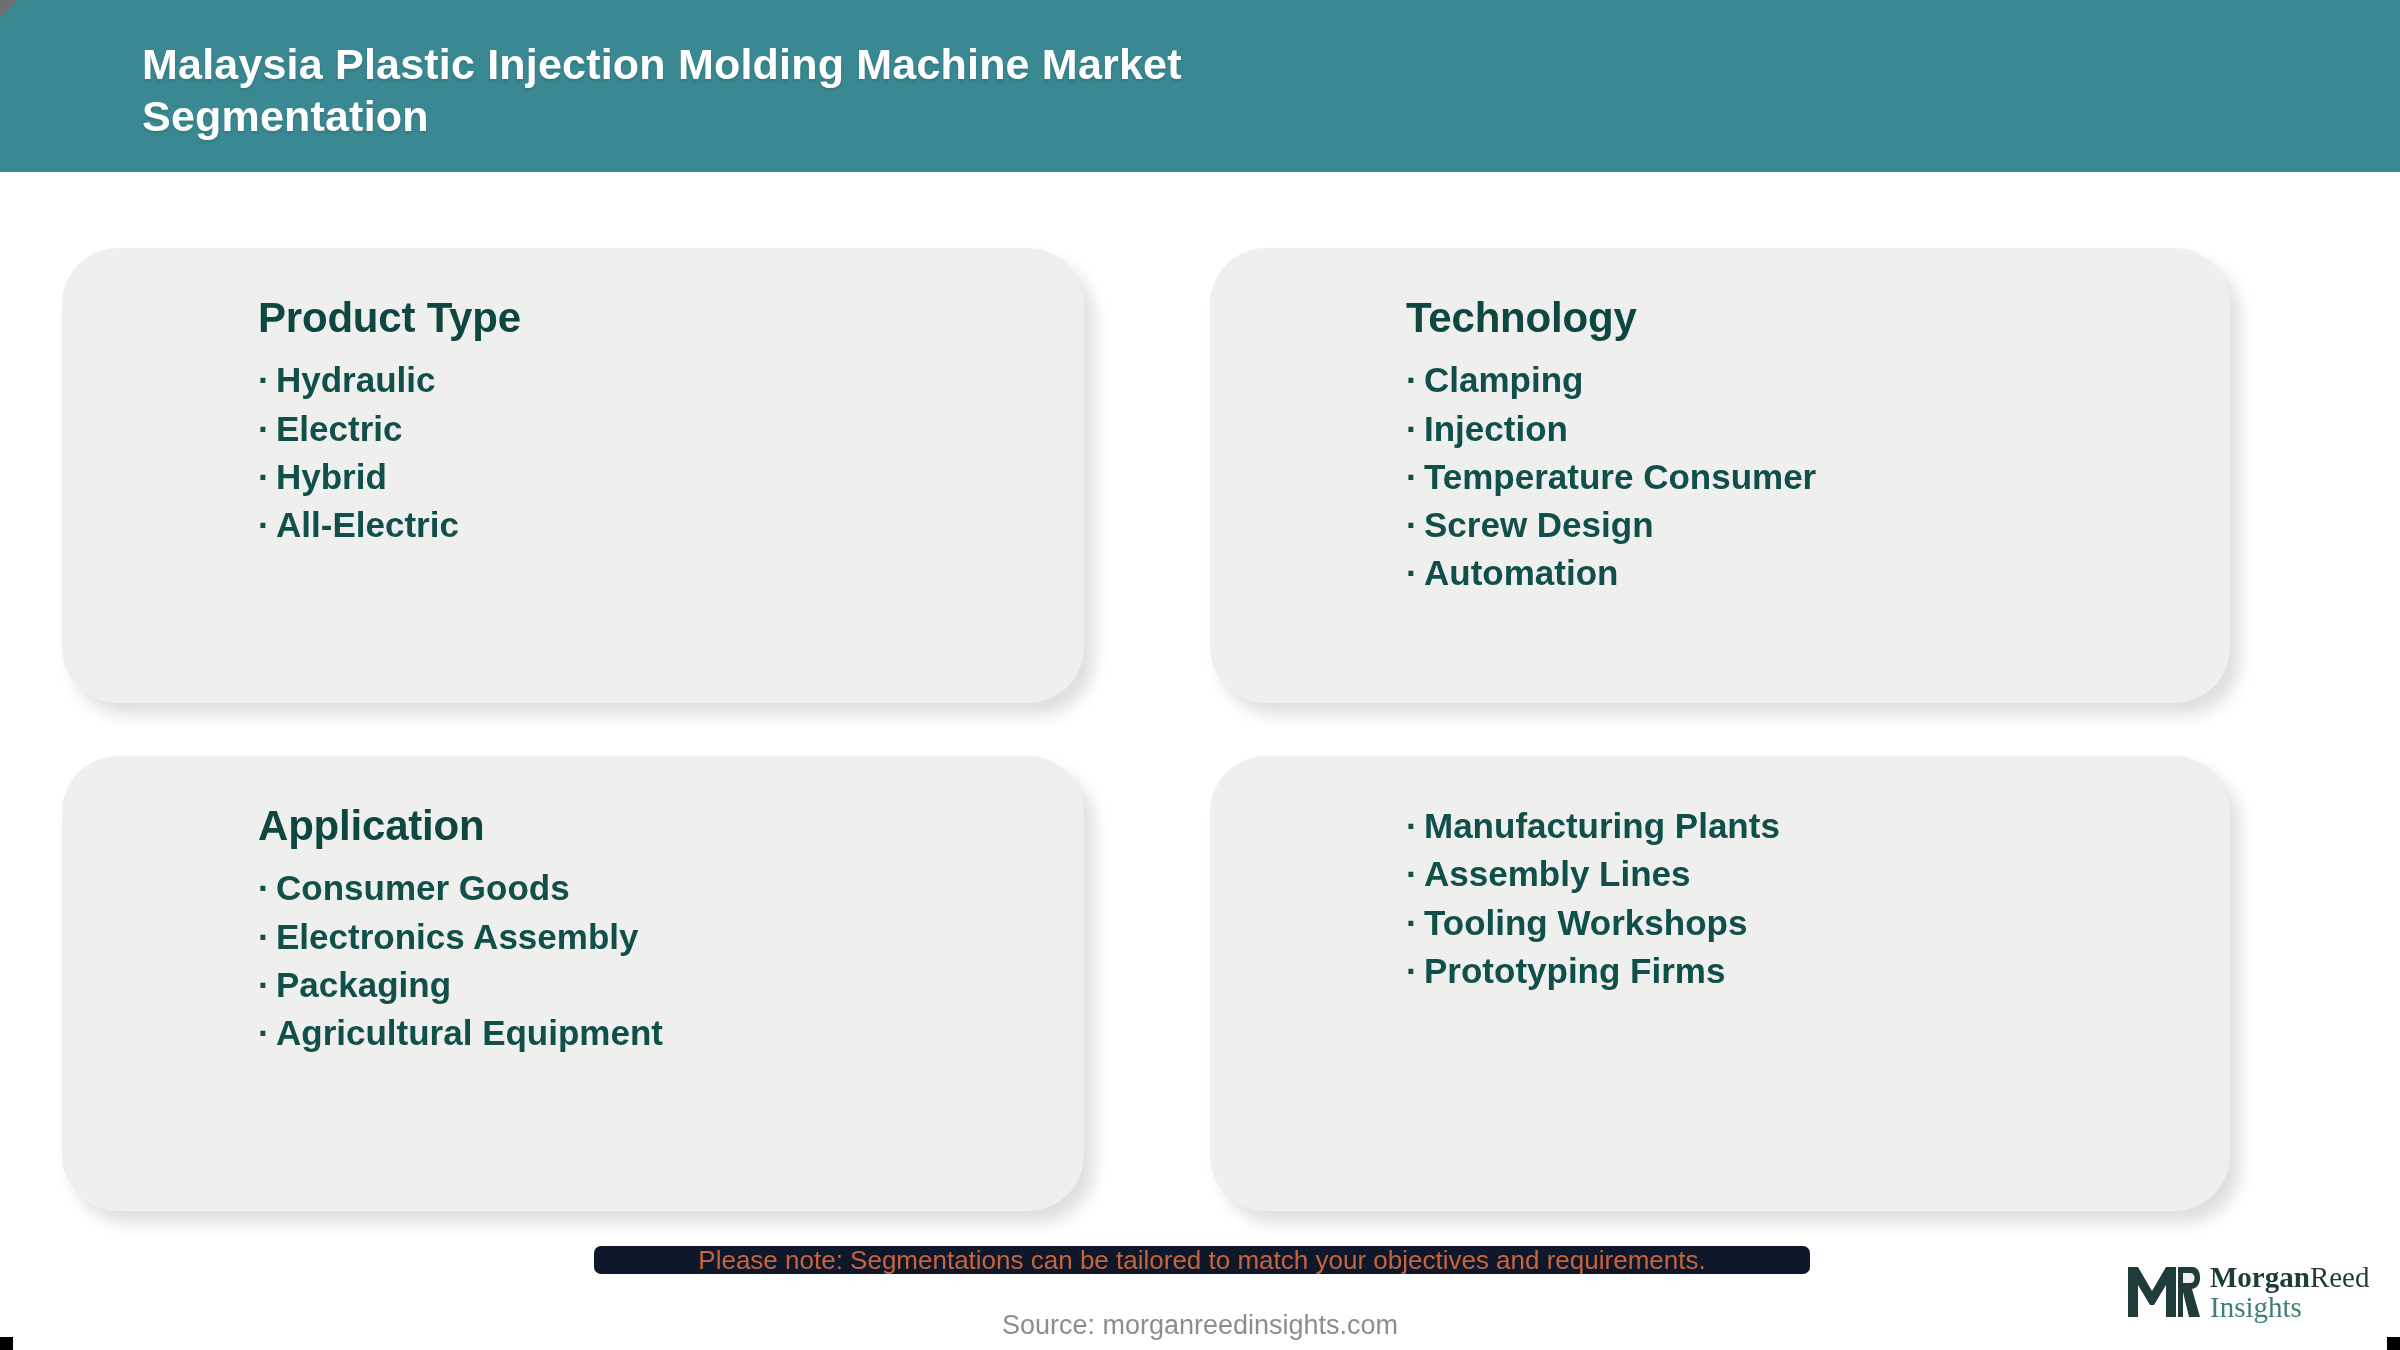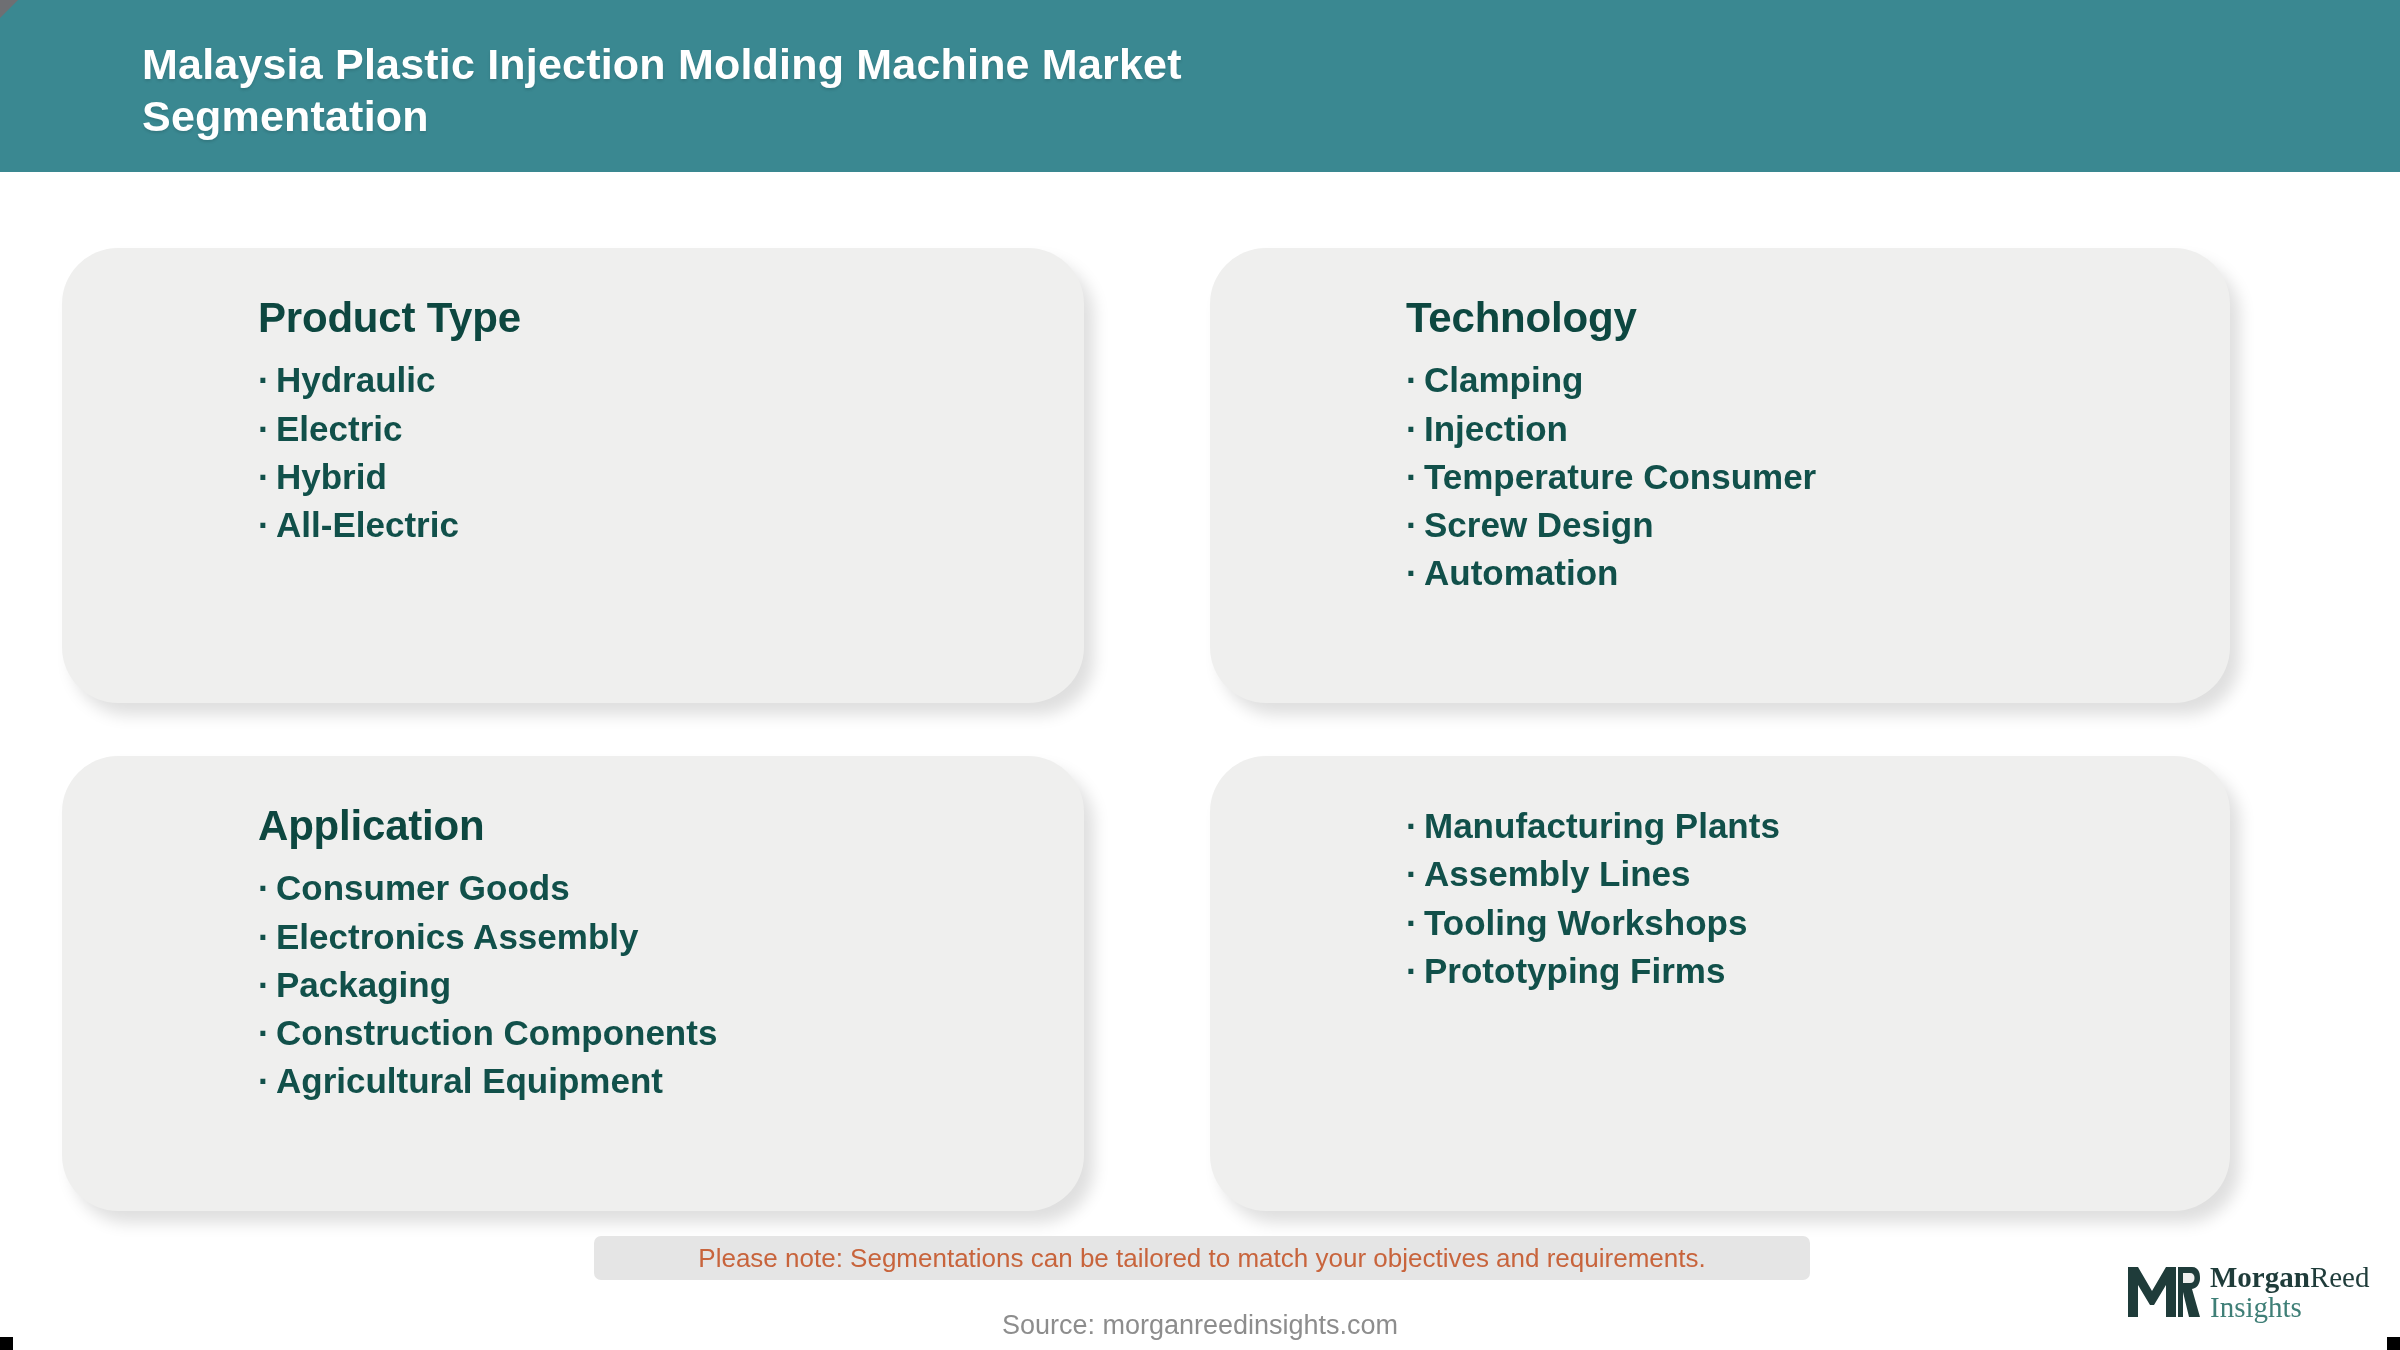--- a/index.html
+++ b/index.html
@@ -98,24 +98,24 @@
   .footer {
     position: absolute;
     left: 0;
     top: 1232px;
     width: 2400px;
     height: 118px;
   }
   .note-pill {
     position: absolute;
     left: 594px;
-    top: 4px;
+    top: 14px;
     width: 1216px;
-    height: 44px;
-    background: #e5e5e5;
+    height: 28px;
+    background: #0f172a;
     border-radius: 7px;
     display: flex;
     align-items: center;
     justify-content: center;
     box-sizing: border-box;
   }
   .note-text {
     color: #c8643c;
     font-size: 26px;
     font-weight: 400;
@@ -195,21 +195,20 @@
       <li><span class="bullet">·</span><span>Automation</span></li>
     </ul>
   </div>
 
   <div class="card c2">
     <div class="card-title">Application</div>
     <ul class="card-list">
       <li><span class="bullet">·</span><span>Consumer Goods</span></li>
       <li><span class="bullet">·</span><span>Electronics Assembly</span></li>
       <li><span class="bullet">·</span><span>Packaging</span></li>
-      <li><span class="bullet">·</span><span>Construction Components</span></li>
       <li><span class="bullet">·</span><span>Agricultural Equipment</span></li>
     </ul>
   </div>
 
   <div class="card c3">
     <ul class="card-list">
       <li><span class="bullet">·</span><span>Manufacturing Plants</span></li>
       <li><span class="bullet">·</span><span>Assembly Lines</span></li>
       <li><span class="bullet">·</span><span>Tooling Workshops</span></li>
       <li><span class="bullet">·</span><span>Prototyping Firms</span></li>

